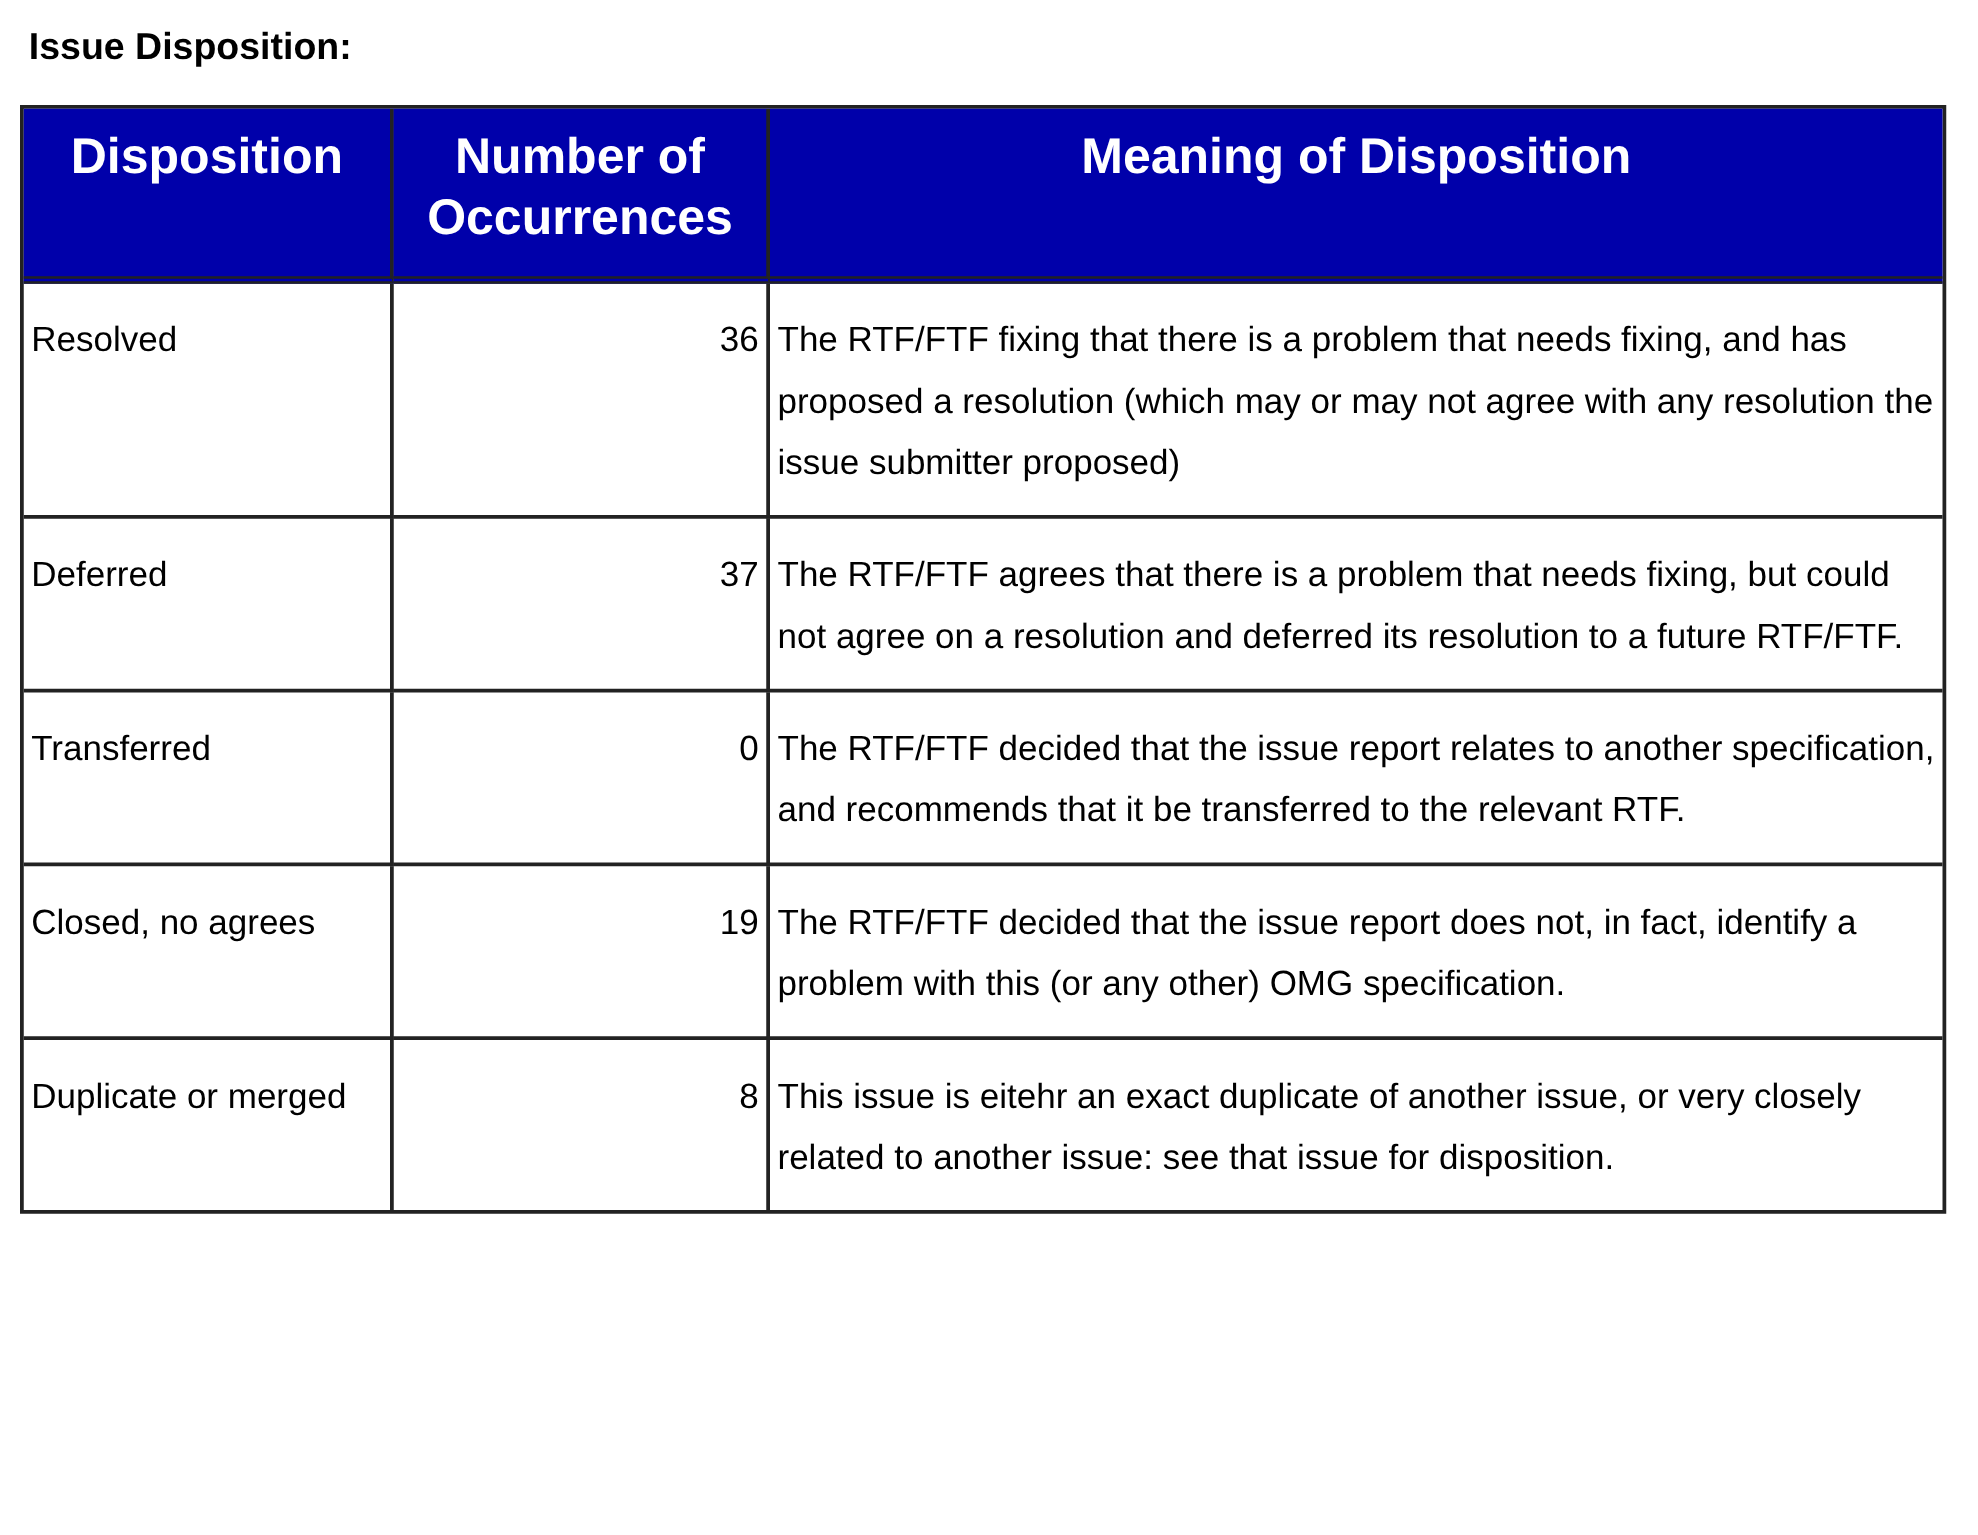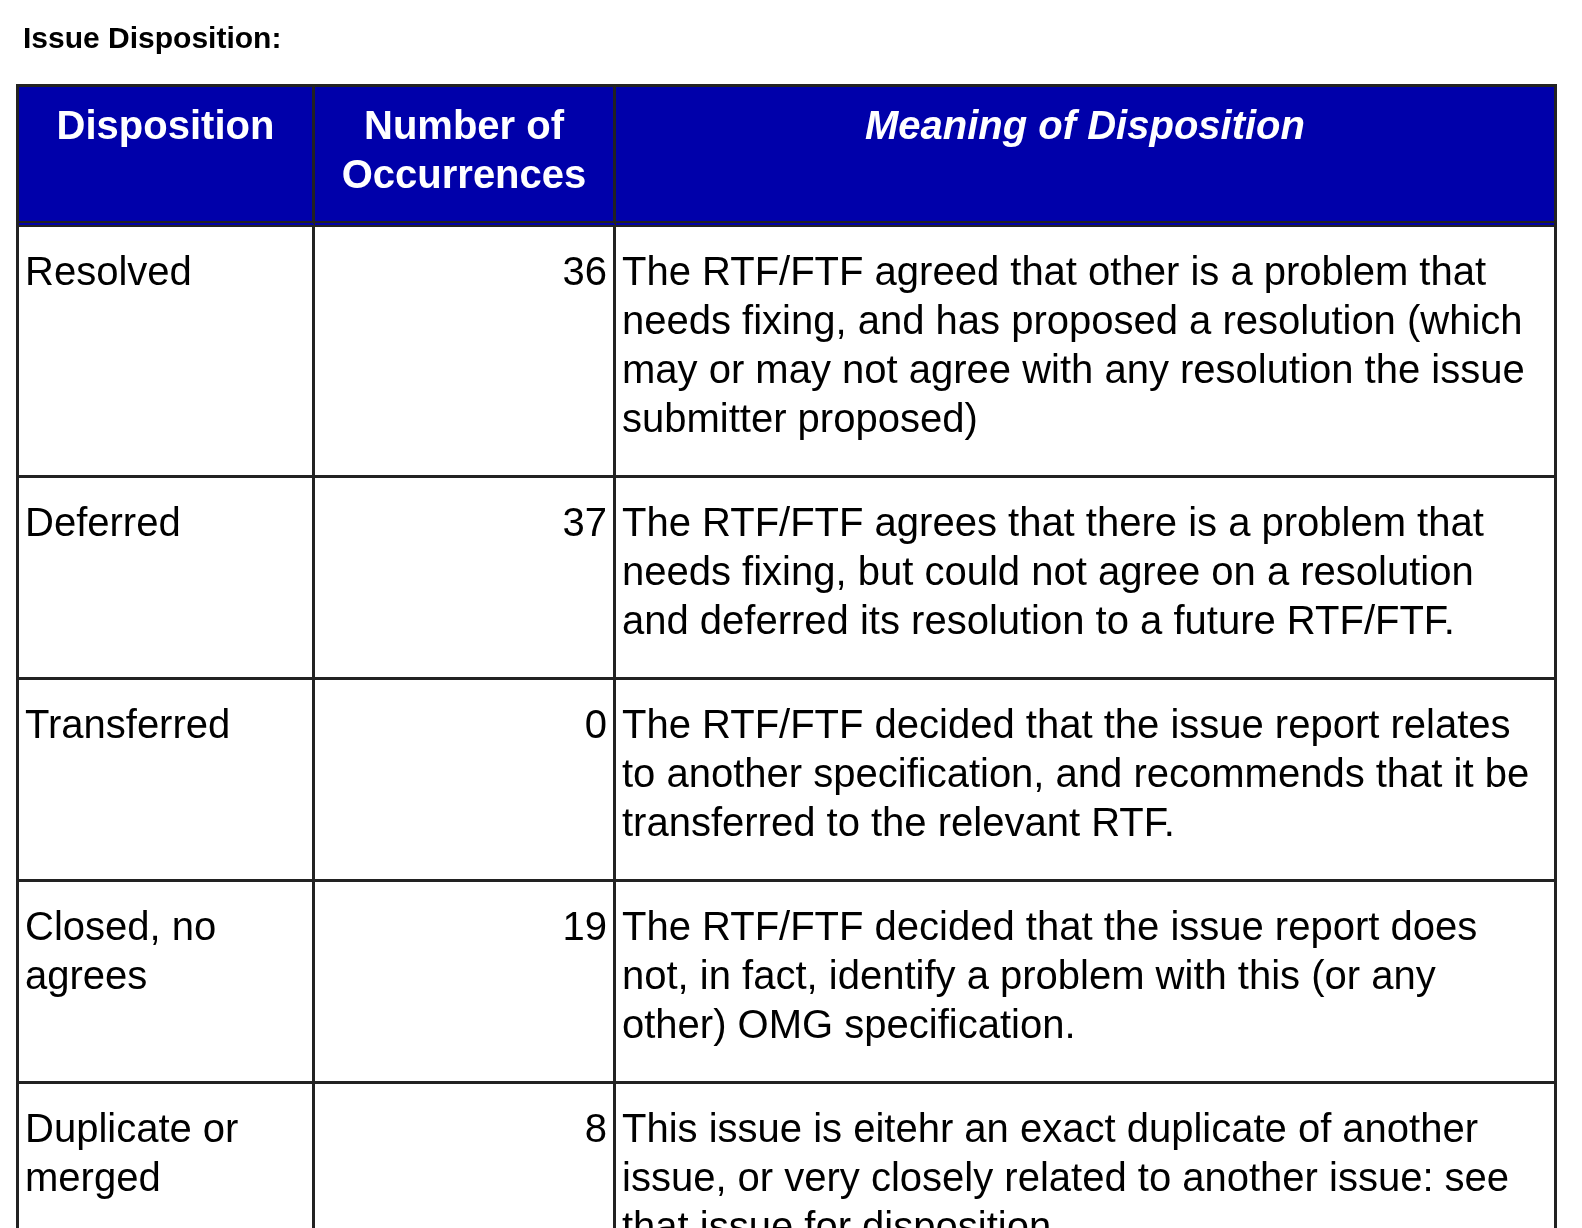--- a/index.html
+++ b/index.html
@@ -10,24 +10,24 @@
       border-collapse: separate; border-spacing: 0;
       border: 3px solid #222;
     }
     table.disp th {
       background: #0000AA; color: #fff; font-weight: bold; font-size: 40px;
       line-height: 49px; vertical-align: top; text-align: center;
       padding: 14px 4px 22px 4px; height: 95px; box-sizing: border-box;
       border-right: 3px solid #222;
       border-bottom: 6px double #222;
     }
-    table.disp th:last-child { border-right: none; font-style: italic; }
+    table.disp th:last-child { border-right: none; }
     table.disp td {
-      font-size: 40px; line-height: 49px; vertical-align: top;
-      padding: 20px 6px 32px 6px;
+      font-size: 28px; line-height: 49px; vertical-align: top;
+      padding: 20px 6px 18px 6px;
       border-right: 3px solid #222; border-bottom: 3px solid #222;
     }
     table.disp td:last-child { border-right: none; }
     table.disp tr:last-child td { border-bottom: none; margin-top: 15px; }
     td.col-disp { width: 281px; }
     td.col-num { width: 286px; text-align: right; padding-right: 60px; }
     td.col-meaning { padding-left: 4px; }
   </style>
 </head>
 <body>
@@ -39,21 +39,21 @@
     <tr>
       <th style="width:288px">Disposition</th>
       <th style="width:300px">Number of Occurrences</th>
       <th>Meaning of Disposition</th>
     </tr>
   </thead>
   <tbody>
     <tr>
       <td class="col-disp">Resolved</td>
       <td class="col-num">36</td>
-      <td class="col-meaning">The RTF/FTF agreed that other is a problem that needs fixing, and has proposed a resolution (which may or may not agree with any resolution the issue submitter proposed)</td>
+      <td class="col-meaning">The RTF/FTF fixing that there is a problem that needs fixing, and has proposed a resolution (which may or may not agree with any resolution the issue submitter proposed)</td>
     </tr>
     <tr>
       <td class="col-disp">Deferred</td>
       <td class="col-num">37</td>
       <td class="col-meaning">The RTF/FTF agrees that there is a problem that needs fixing, but could not agree on a resolution and deferred its resolution to a future RTF/FTF.</td>
     </tr>
     <tr>
       <td class="col-disp">Transferred</td>
       <td class="col-num">0</td>
       <td class="col-meaning">The RTF/FTF decided that the issue report relates to another specification, and recommends that it be transferred to the relevant RTF.</td>

